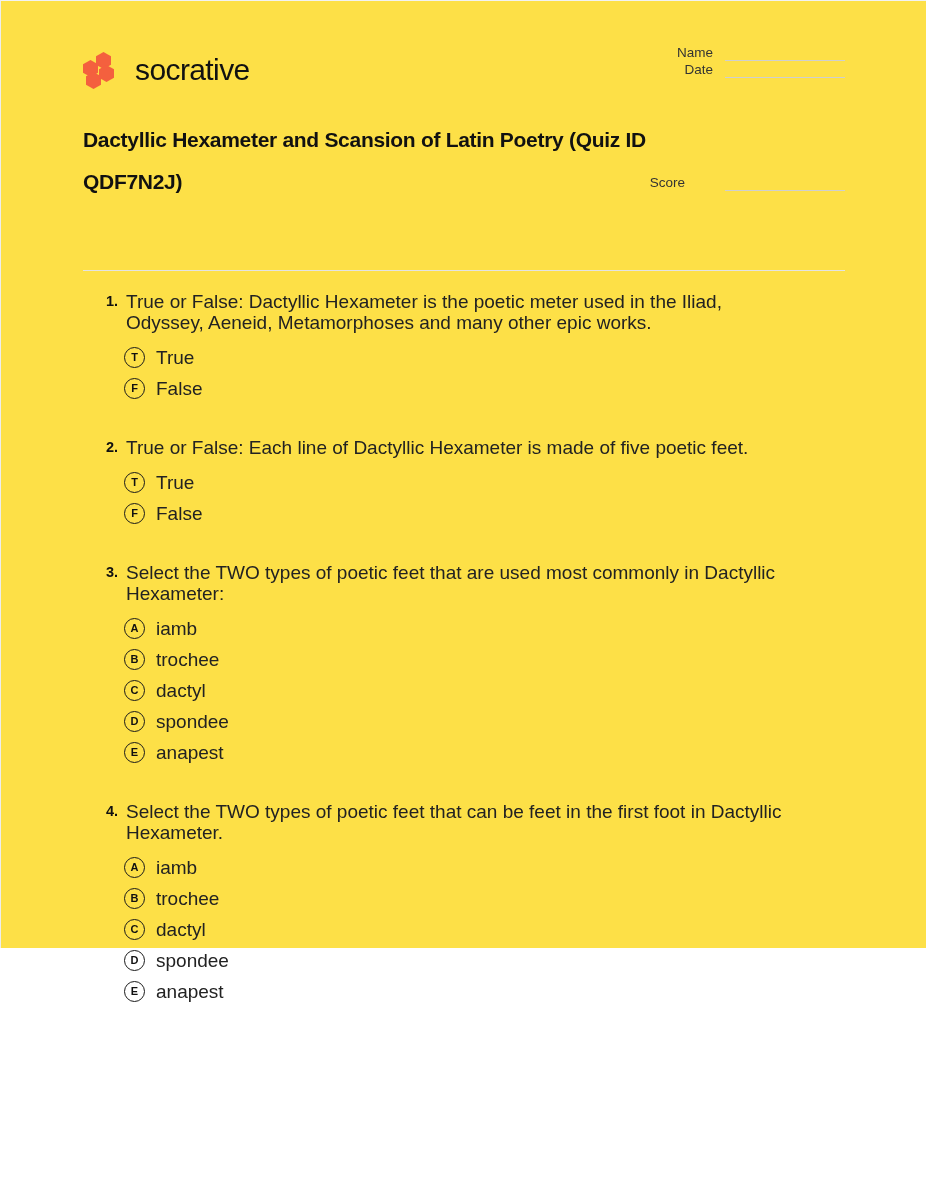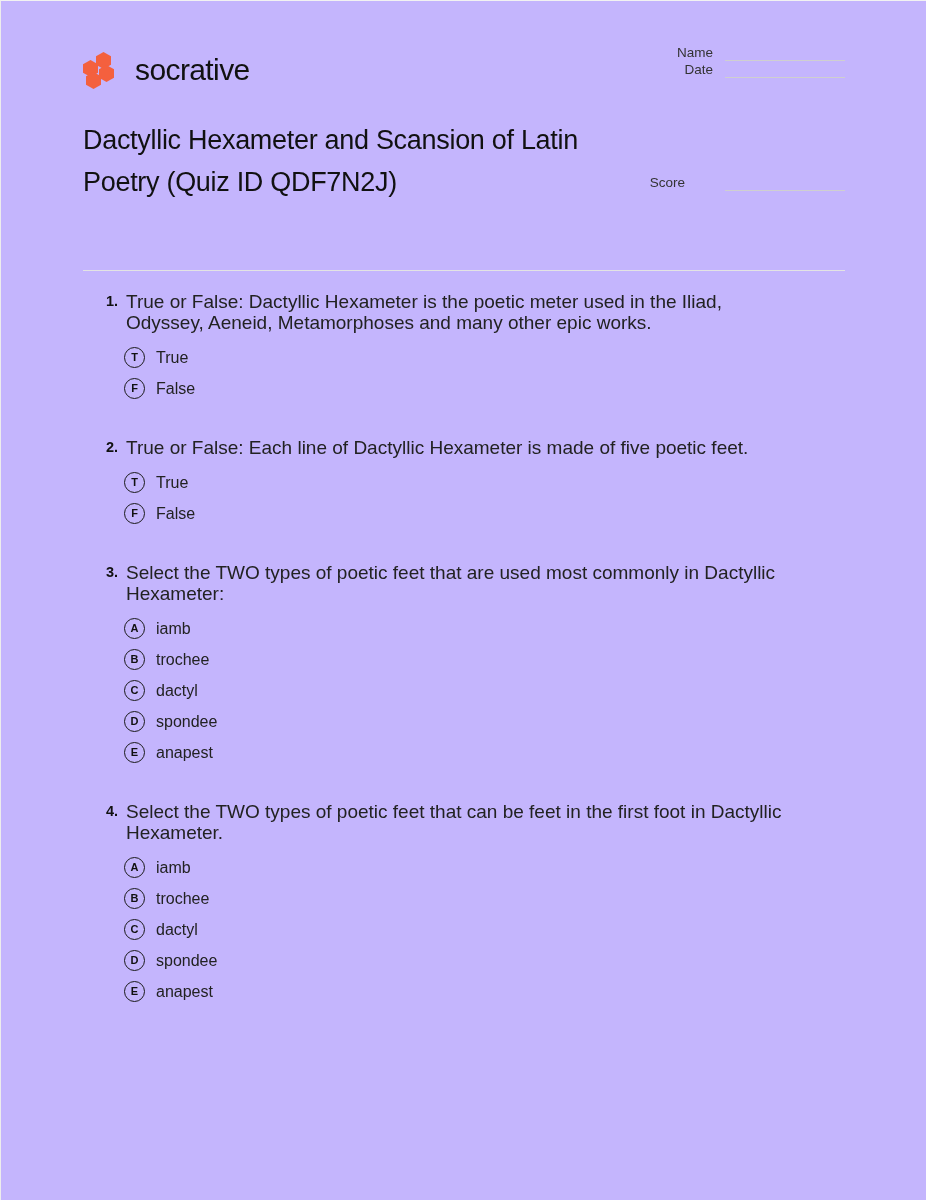--- a/index.html
+++ b/index.html
@@ -13,22 +13,22 @@
     position: relative;
     font-family: "Liberation Sans", sans-serif;
     color: #1a1a1a;
     overflow: hidden;
   }
 
   .page {
     position: absolute;
     left: 0; top: 0;
     width: 926px;
-    height: 1200px;
-    background: #c4b5fd;
+    height: 948px;
+    background: #fde047;
     box-sizing: border-box;
     border-left: 1px solid #ededed;
     border-top: 1px solid #f2f2f2;
   }
 
   
   .header {
     position: absolute;
     left: 82px;
     top: 44px;
@@ -99,22 +99,22 @@
     left: 82px;
     top: 118px;
     width: 762px;
     height: 120px;
   }
   .quiz-title {
     position: absolute;
     left: 0;
     top: 0;
     width: 575px;
-    font-size: 27px;
-    font-weight: normal;
+    font-size: 21px;
+    font-weight: bold;
     line-height: 42px;
     letter-spacing: -0.3px;
     color: #111111;
     margin: 0;
   }
   .field-row.score {
     position: absolute;
     right: 0;
     top: 56px;
     gap: 28px;
@@ -179,21 +179,21 @@
     display: flex;
     align-items: center;
     justify-content: center;
     font-size: 11px;
     font-weight: bold;
     line-height: 1;
     color: #111111;
     box-sizing: border-box;
   }
   .opt-label {
-    font-size: 16px;
+    font-size: 19px;
     line-height: 21px;
     color: #222222;
     margin-left: 11px;
   }
 </style>
 </head>
 <body>
 
 <div class="page">
 

